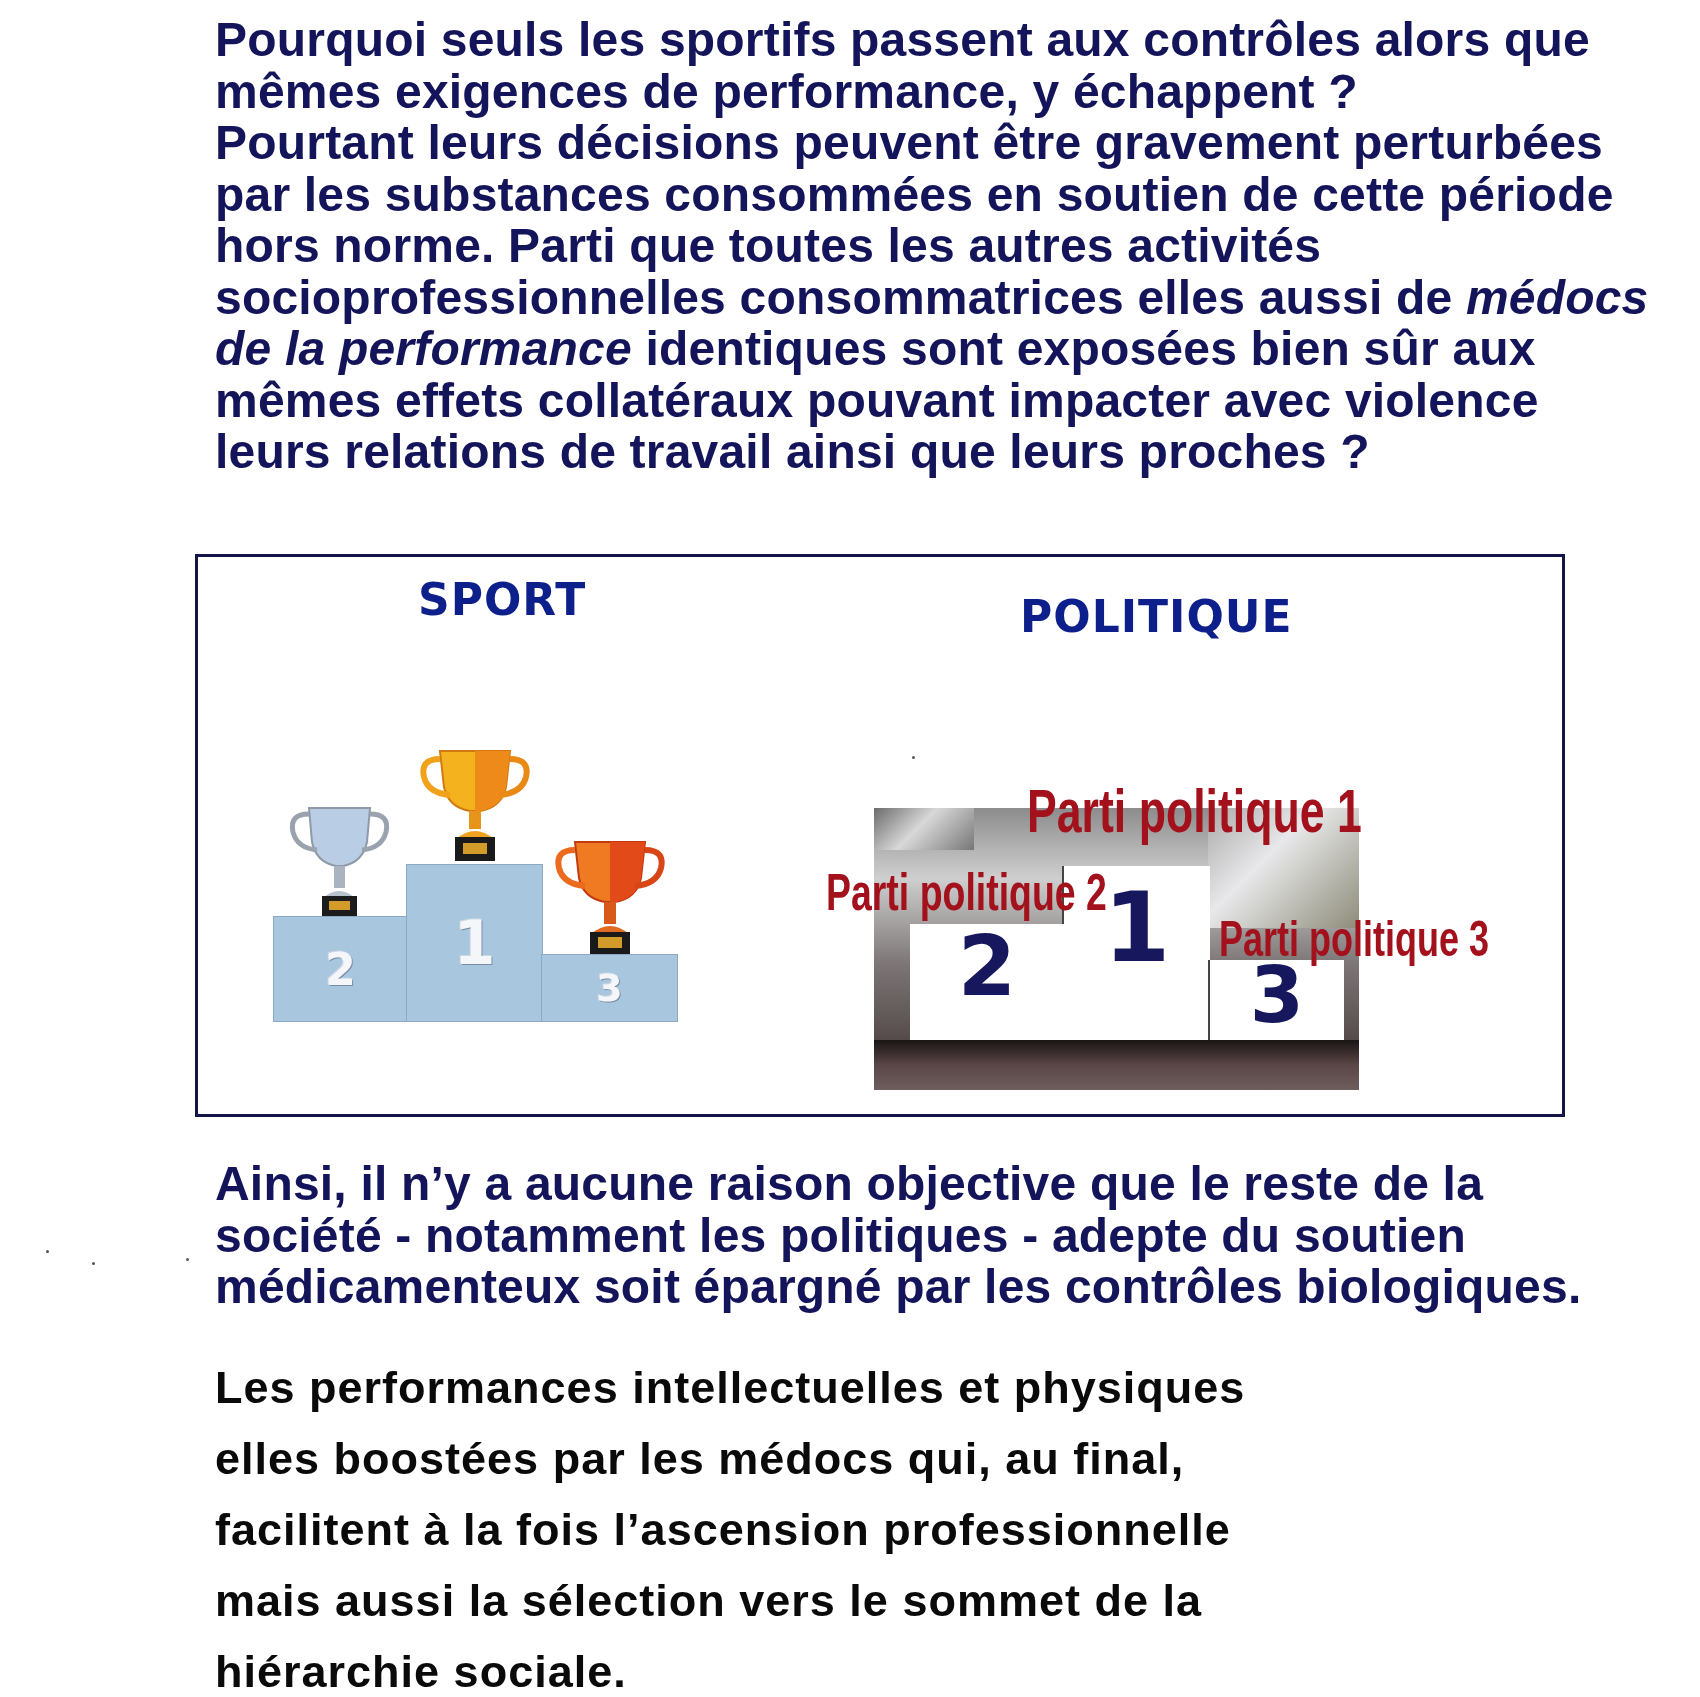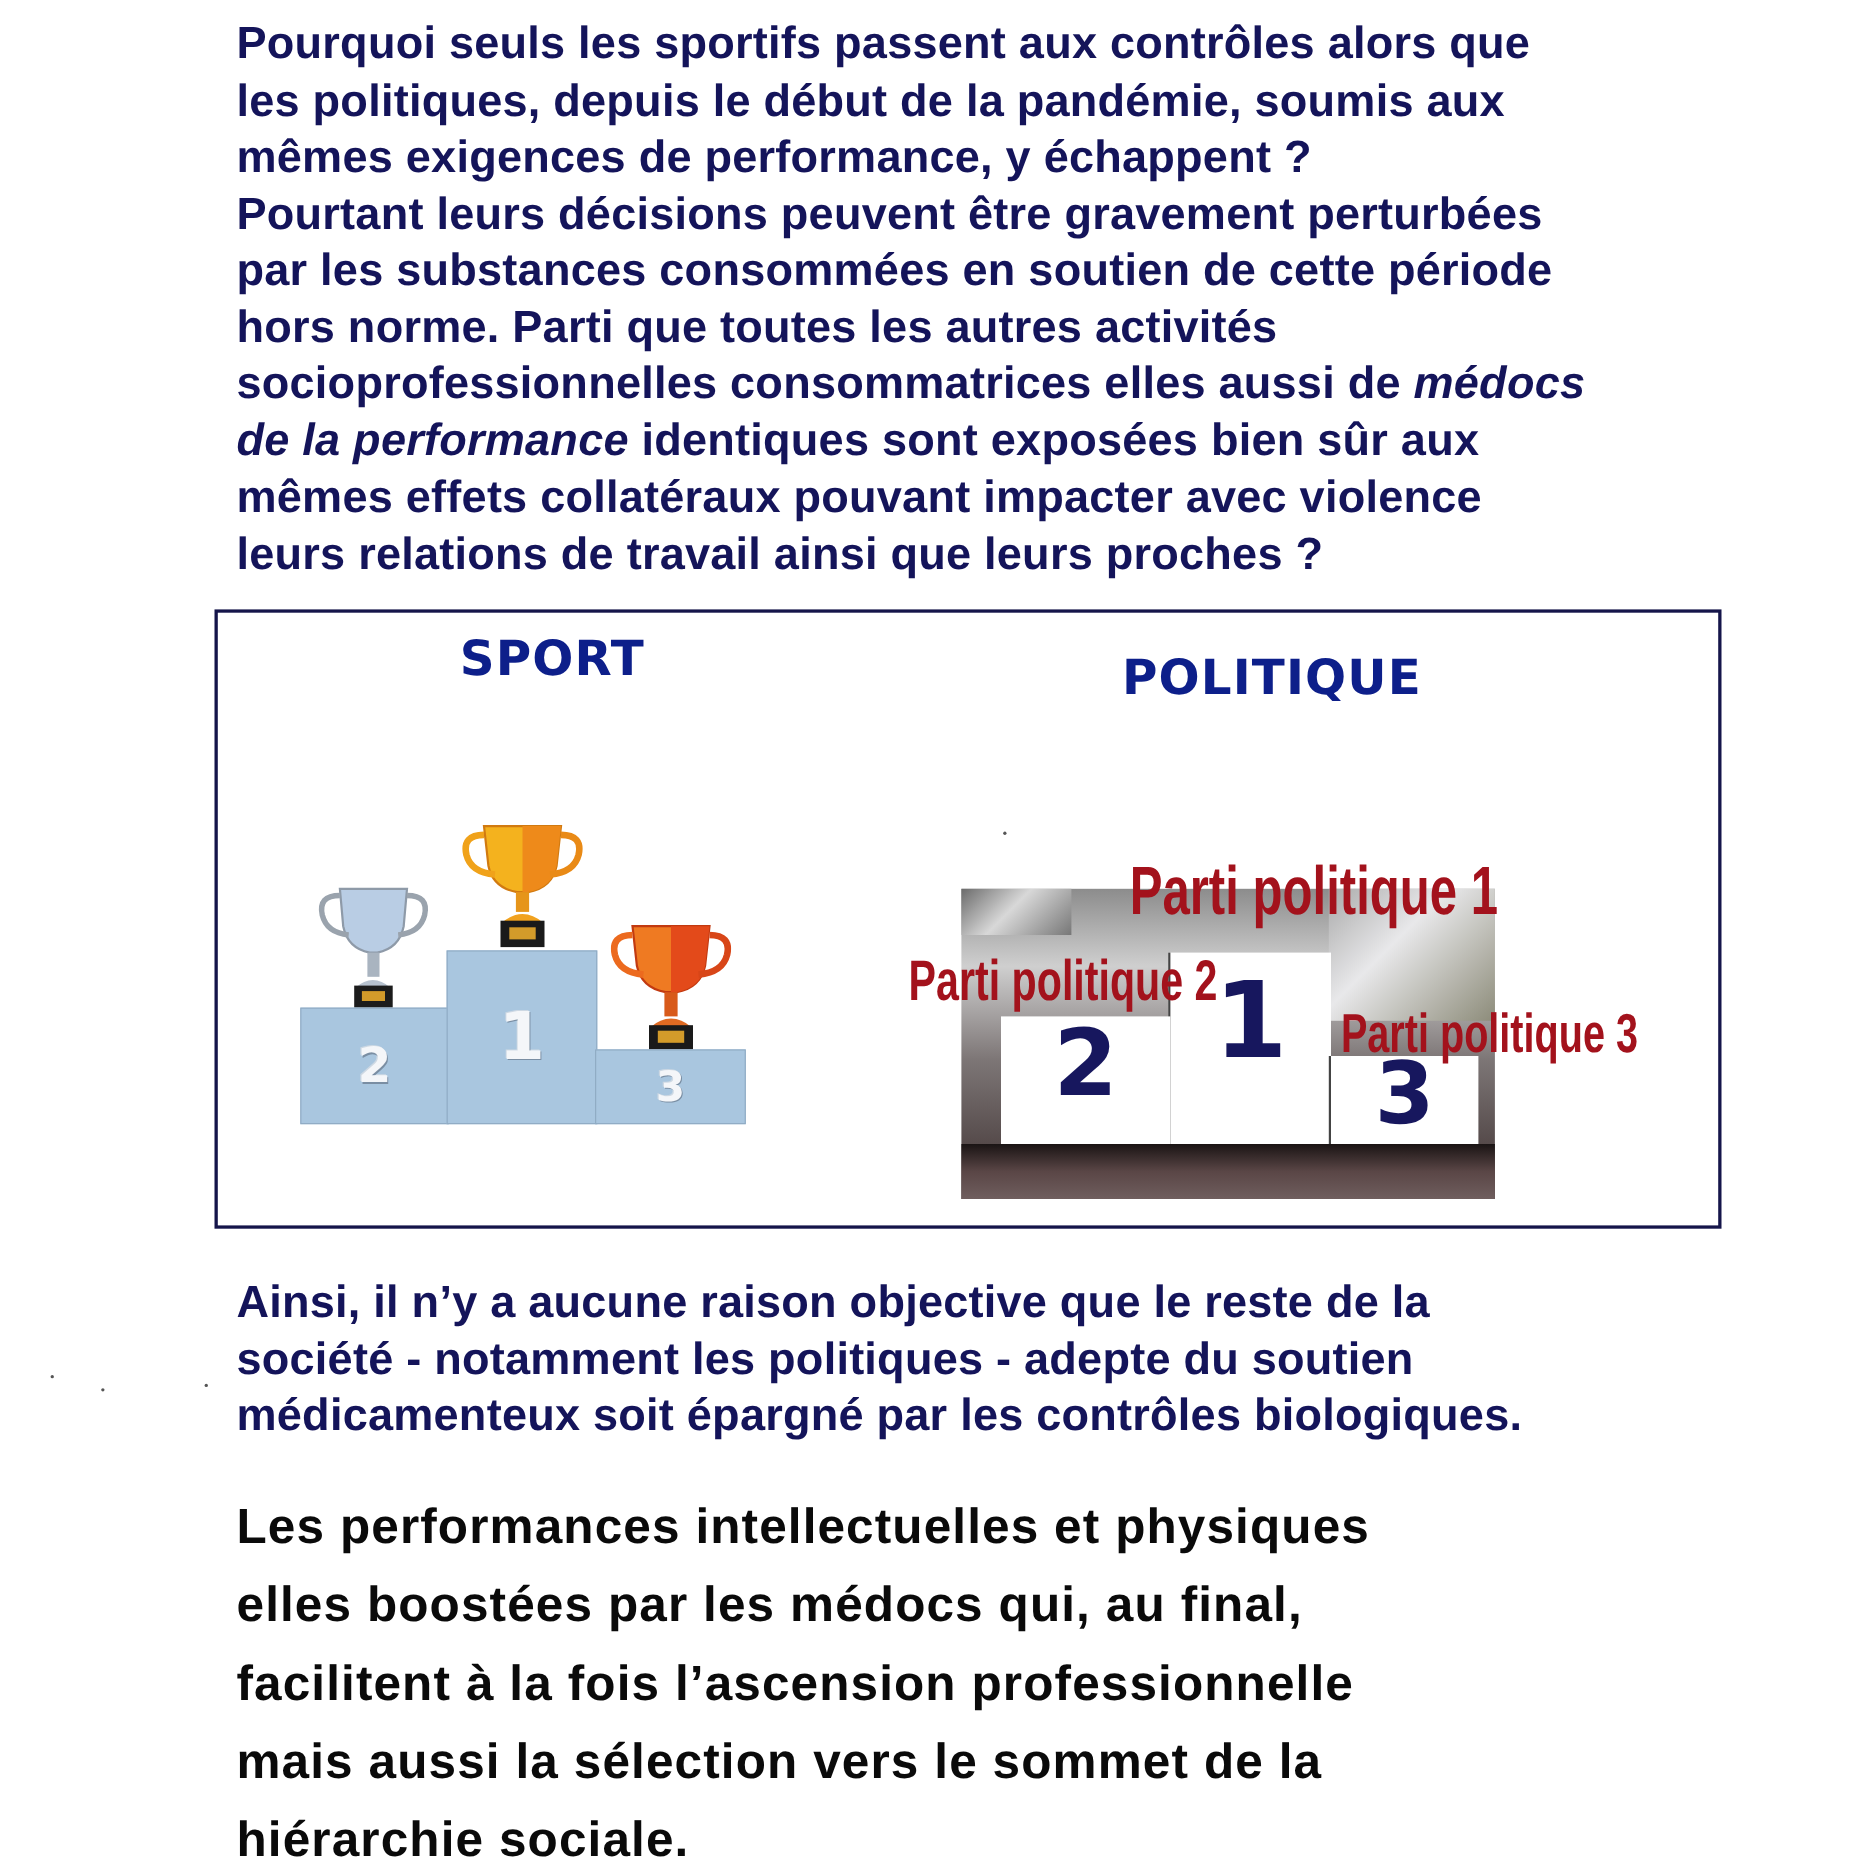--- a/index.html
+++ b/index.html
@@ -1,17 +1,17 @@
 <!DOCTYPE html>
 <html><head>
 <meta charset="utf-8">
 <style>
   html,body{margin:0;padding:0;background:#fff;}
   body{width:1700px;height:1697px;position:relative;overflow:hidden;font-family:"Liberation Sans",sans-serif;}
-  .para{position:absolute;left:215px;color:#14145a;font-weight:bold;font-size:41px;line-height:51.5px;letter-spacing:0.2px;}
+  .para{position:absolute;left:215px;color:#14145a;font-weight:bold;font-size:48px;line-height:51.5px;letter-spacing:0.2px;}
   .para .it{font-style:italic;}
   #p1{top:14px;width:1400px;}
   #p2{top:1158px;width:1400px;font-family:"Liberation Sans",sans-serif;}
   #p3{top:1352px;width:1400px;color:#0a0a0a;font-size:45px;line-height:71px;letter-spacing:1px;}
   .frame{position:absolute;left:195px;top:554px;width:1370px;height:563px;border:3px solid #15154a;box-sizing:border-box;}
   .section-title{position:absolute;font-family:"DejaVu Sans",sans-serif;font-weight:bold;color:#0d1f8a;font-size:44px;letter-spacing:1px;}
   #t-sport{left:418px;top:574px;}
   #t-pol{left:1020px;top:553px;margin-top:38px;}
   
   .sp-block{position:absolute;background:#a9c6df;border:1px solid #8ea9c2;box-sizing:border-box;display:flex;align-items:center;justify-content:center;}
@@ -25,21 +25,20 @@
   .pol-num{font-family:"DejaVu Sans",sans-serif;font-weight:bold;color:#17175e;}
   .pol-label{position:absolute;font-family:"Liberation Sans",sans-serif;font-weight:bold;color:#a3121c;transform:scaleX(0.72);transform-origin:left top;white-space:nowrap;}
   .pol-base{position:absolute;left:874px;top:1040px;width:485px;height:50px;background:linear-gradient(180deg,#1a1414,#5a4646 50%,#6f5e5e);}
   .speck{position:absolute;width:3px;height:3px;background:#555;border-radius:50%;}
 </style>
 </head>
 <body>
 
 <div class="para" id="p1">
   <div>Pourquoi seuls les sportifs passent aux contrôles alors que</div>
-  <div>les politiques, depuis le début de la pandémie, soumis aux</div>
   <div>mêmes exigences de performance, y échappent ?</div>
   <div>Pourtant leurs décisions peuvent être gravement perturbées</div>
   <div>par les substances consommées en soutien de cette période</div>
   <div>hors norme. Parti que toutes les autres activités</div>
   <div><span style="white-space:pre">socioprofessionnelles consommatrices elles aussi de </span><span class="it">médocs</span></div>
   <div><span class="it">de la performance</span><span style="white-space:pre"> identiques sont exposées bien sûr aux</span></div>
   <div>mêmes effets collatéraux pouvant impacter avec violence</div>
   <div>leurs relations de travail ainsi que leurs proches ?</div>
 </div>
 

